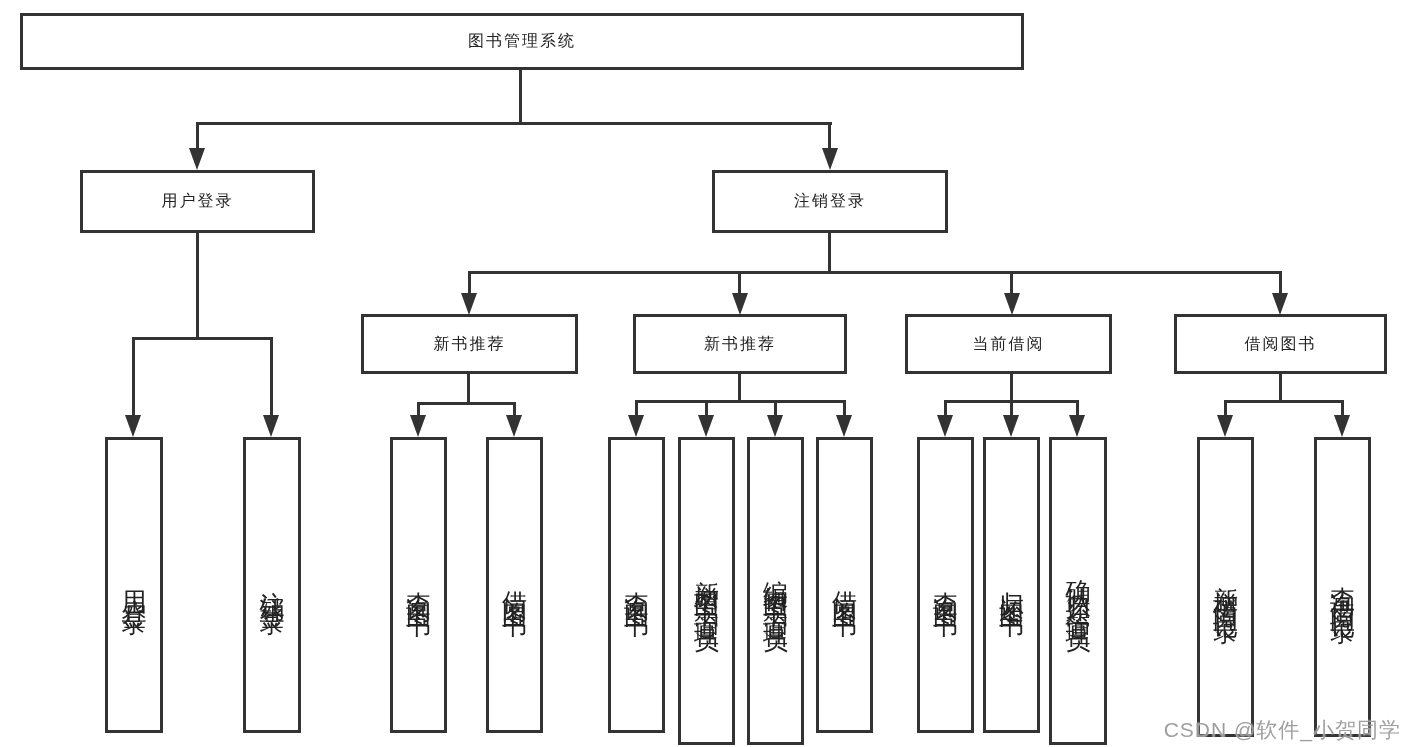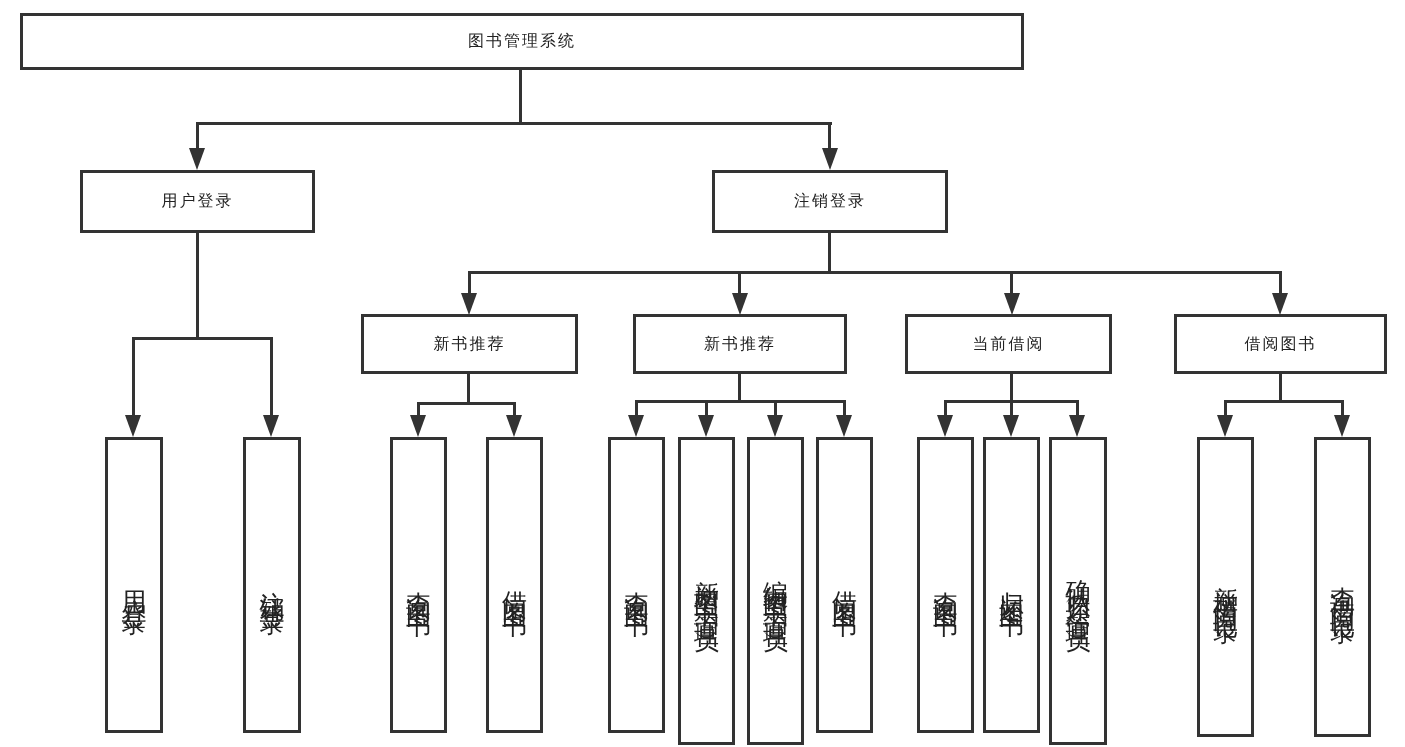--- a/index.html
+++ b/index.html
@@ -152,14 +152,15 @@
   <div class="vnode" style="left:747px; top:437px; width:57px; height:308px;">编辑图书（管理员）</div>
   <div class="vnode" style="left:816px; top:437px; width:57px; height:296px;">借阅图书</div>
 
   <div class="vnode" style="left:917px; top:437px; width:57px; height:296px;">查询图书</div>
   <div class="vnode" style="left:983px; top:437px; width:57px; height:296px;">归还图书</div>
   <div class="vnode" style="left:1049px; top:437px; width:58px; height:308px;">确认归还（管理员）</div>
 
   <div class="vnode" style="left:1197px; top:437px; width:57px; height:300px;">新增借阅记录</div>
   <div class="vnode" style="left:1314px; top:437px; width:57px; height:300px;">查询借阅记录</div>
 
+  <div class="watermark">CSDN @软件_小贺同学</div>
 
 </div>
 
 </body></html>

